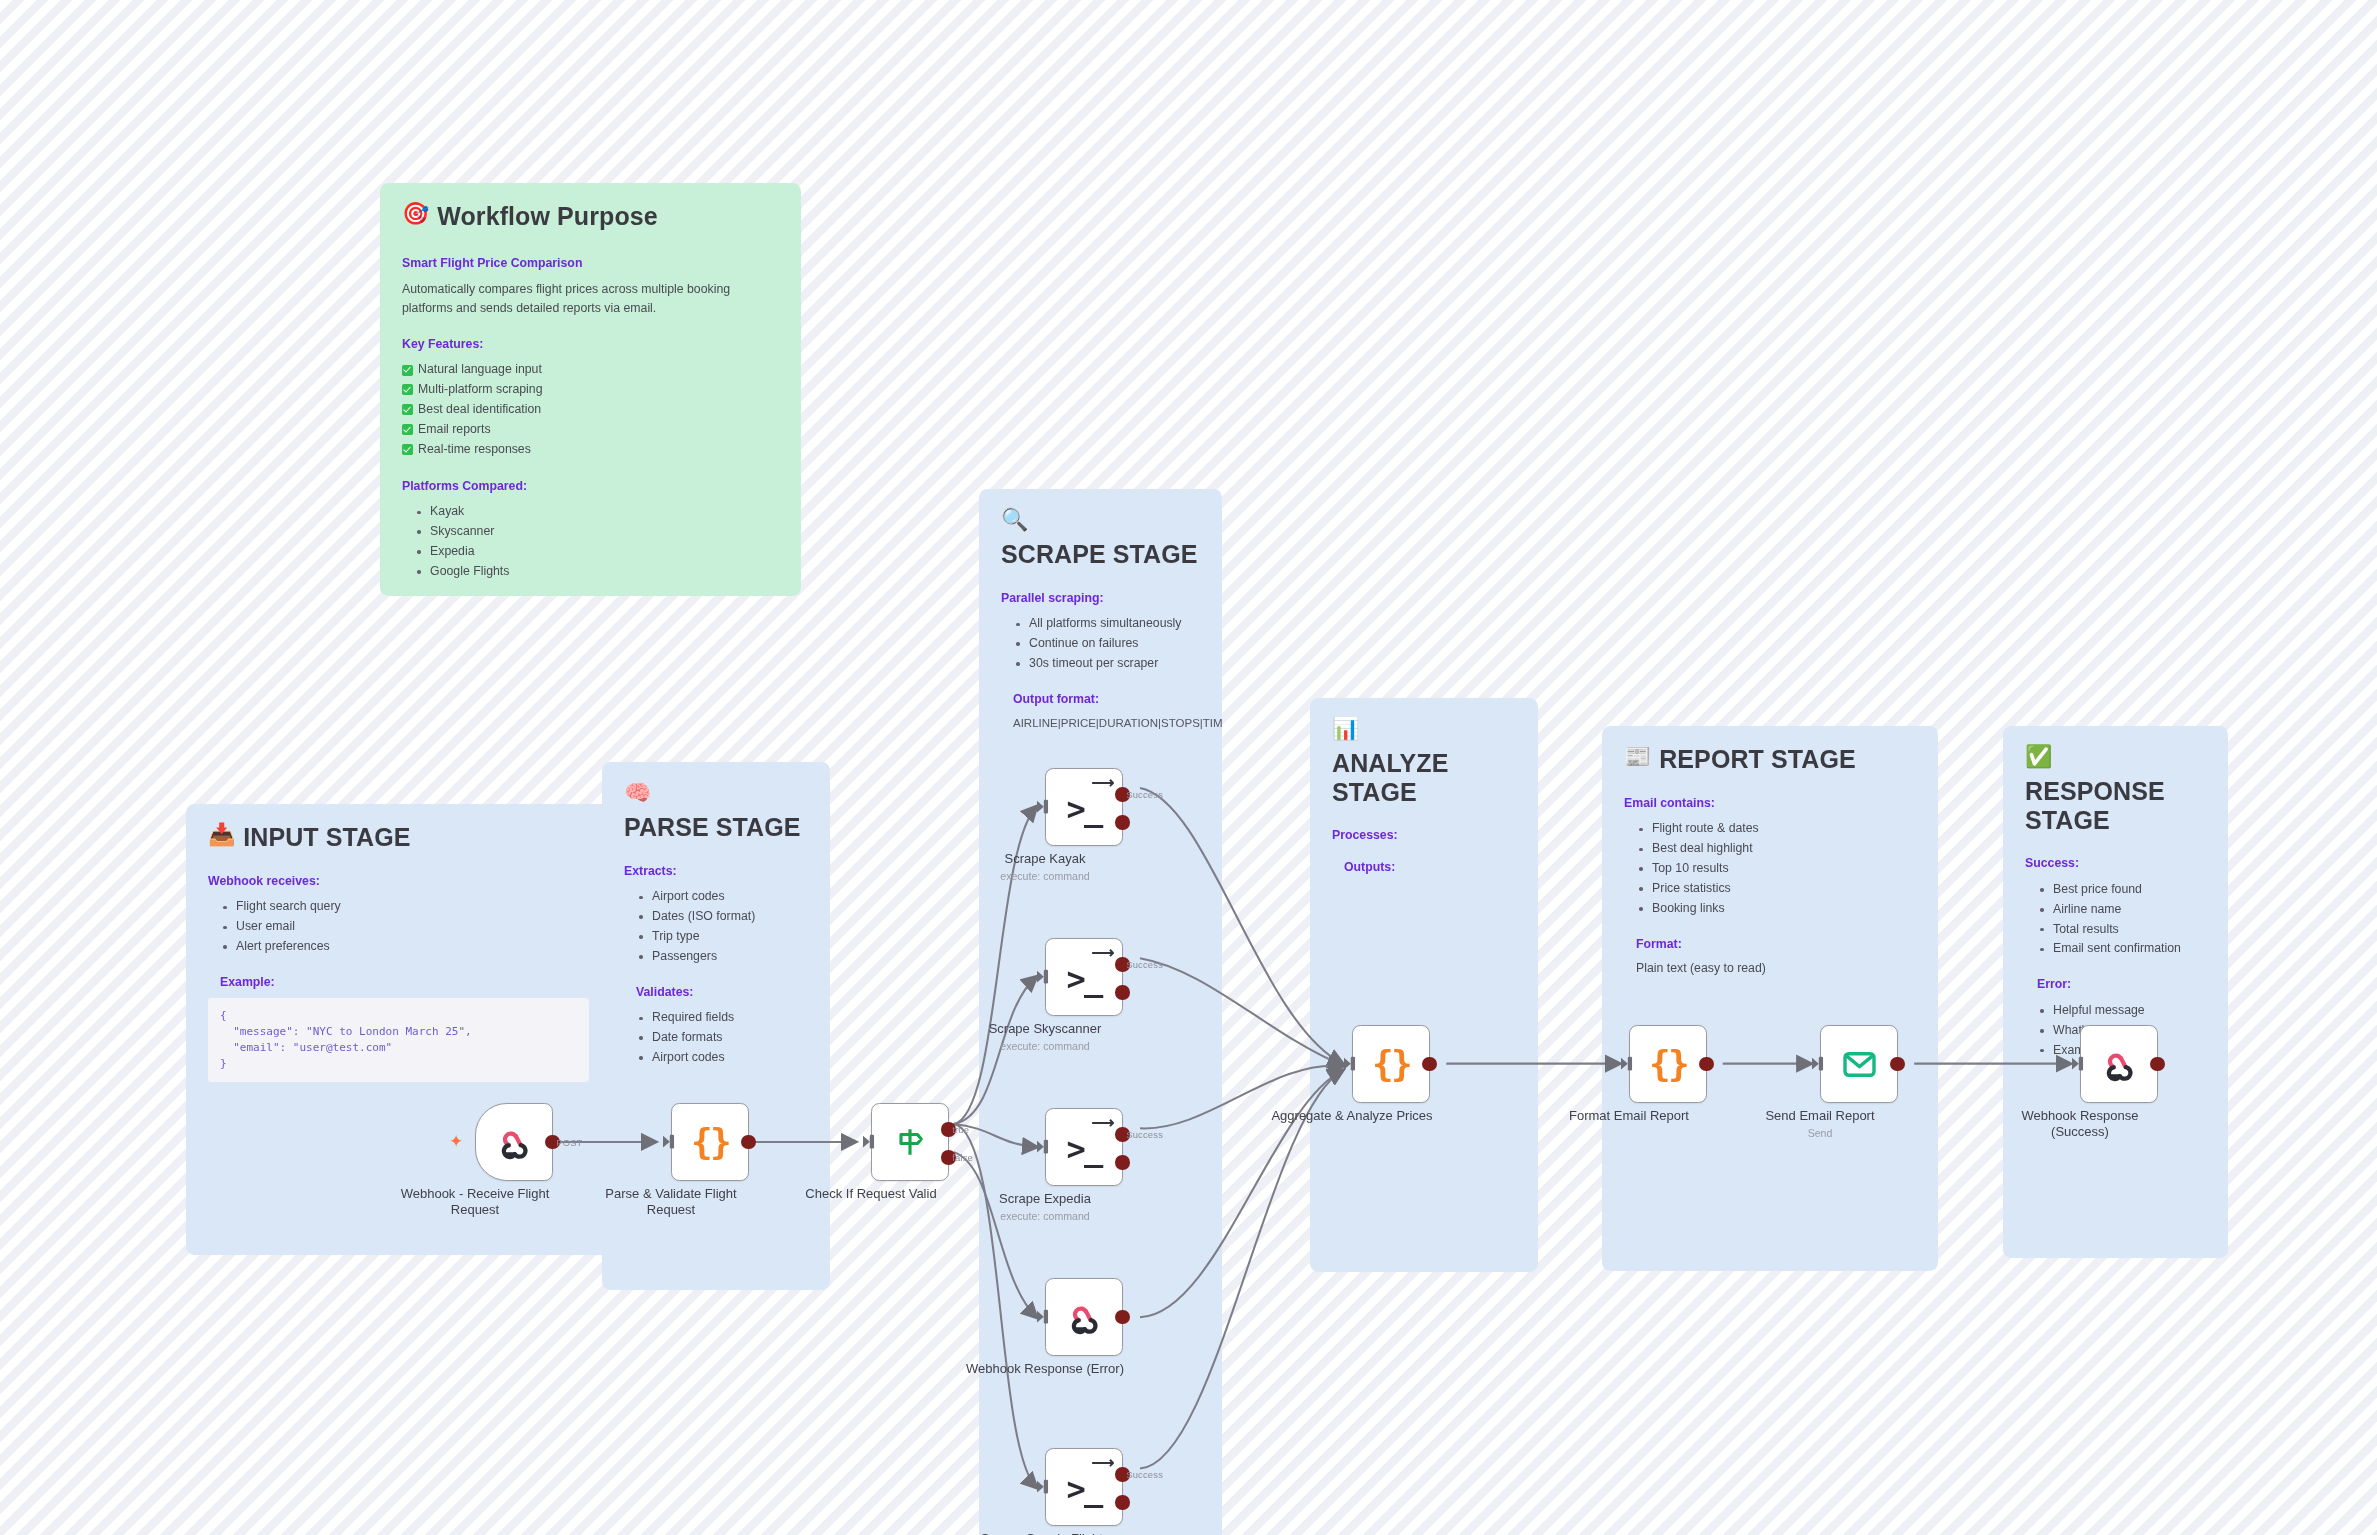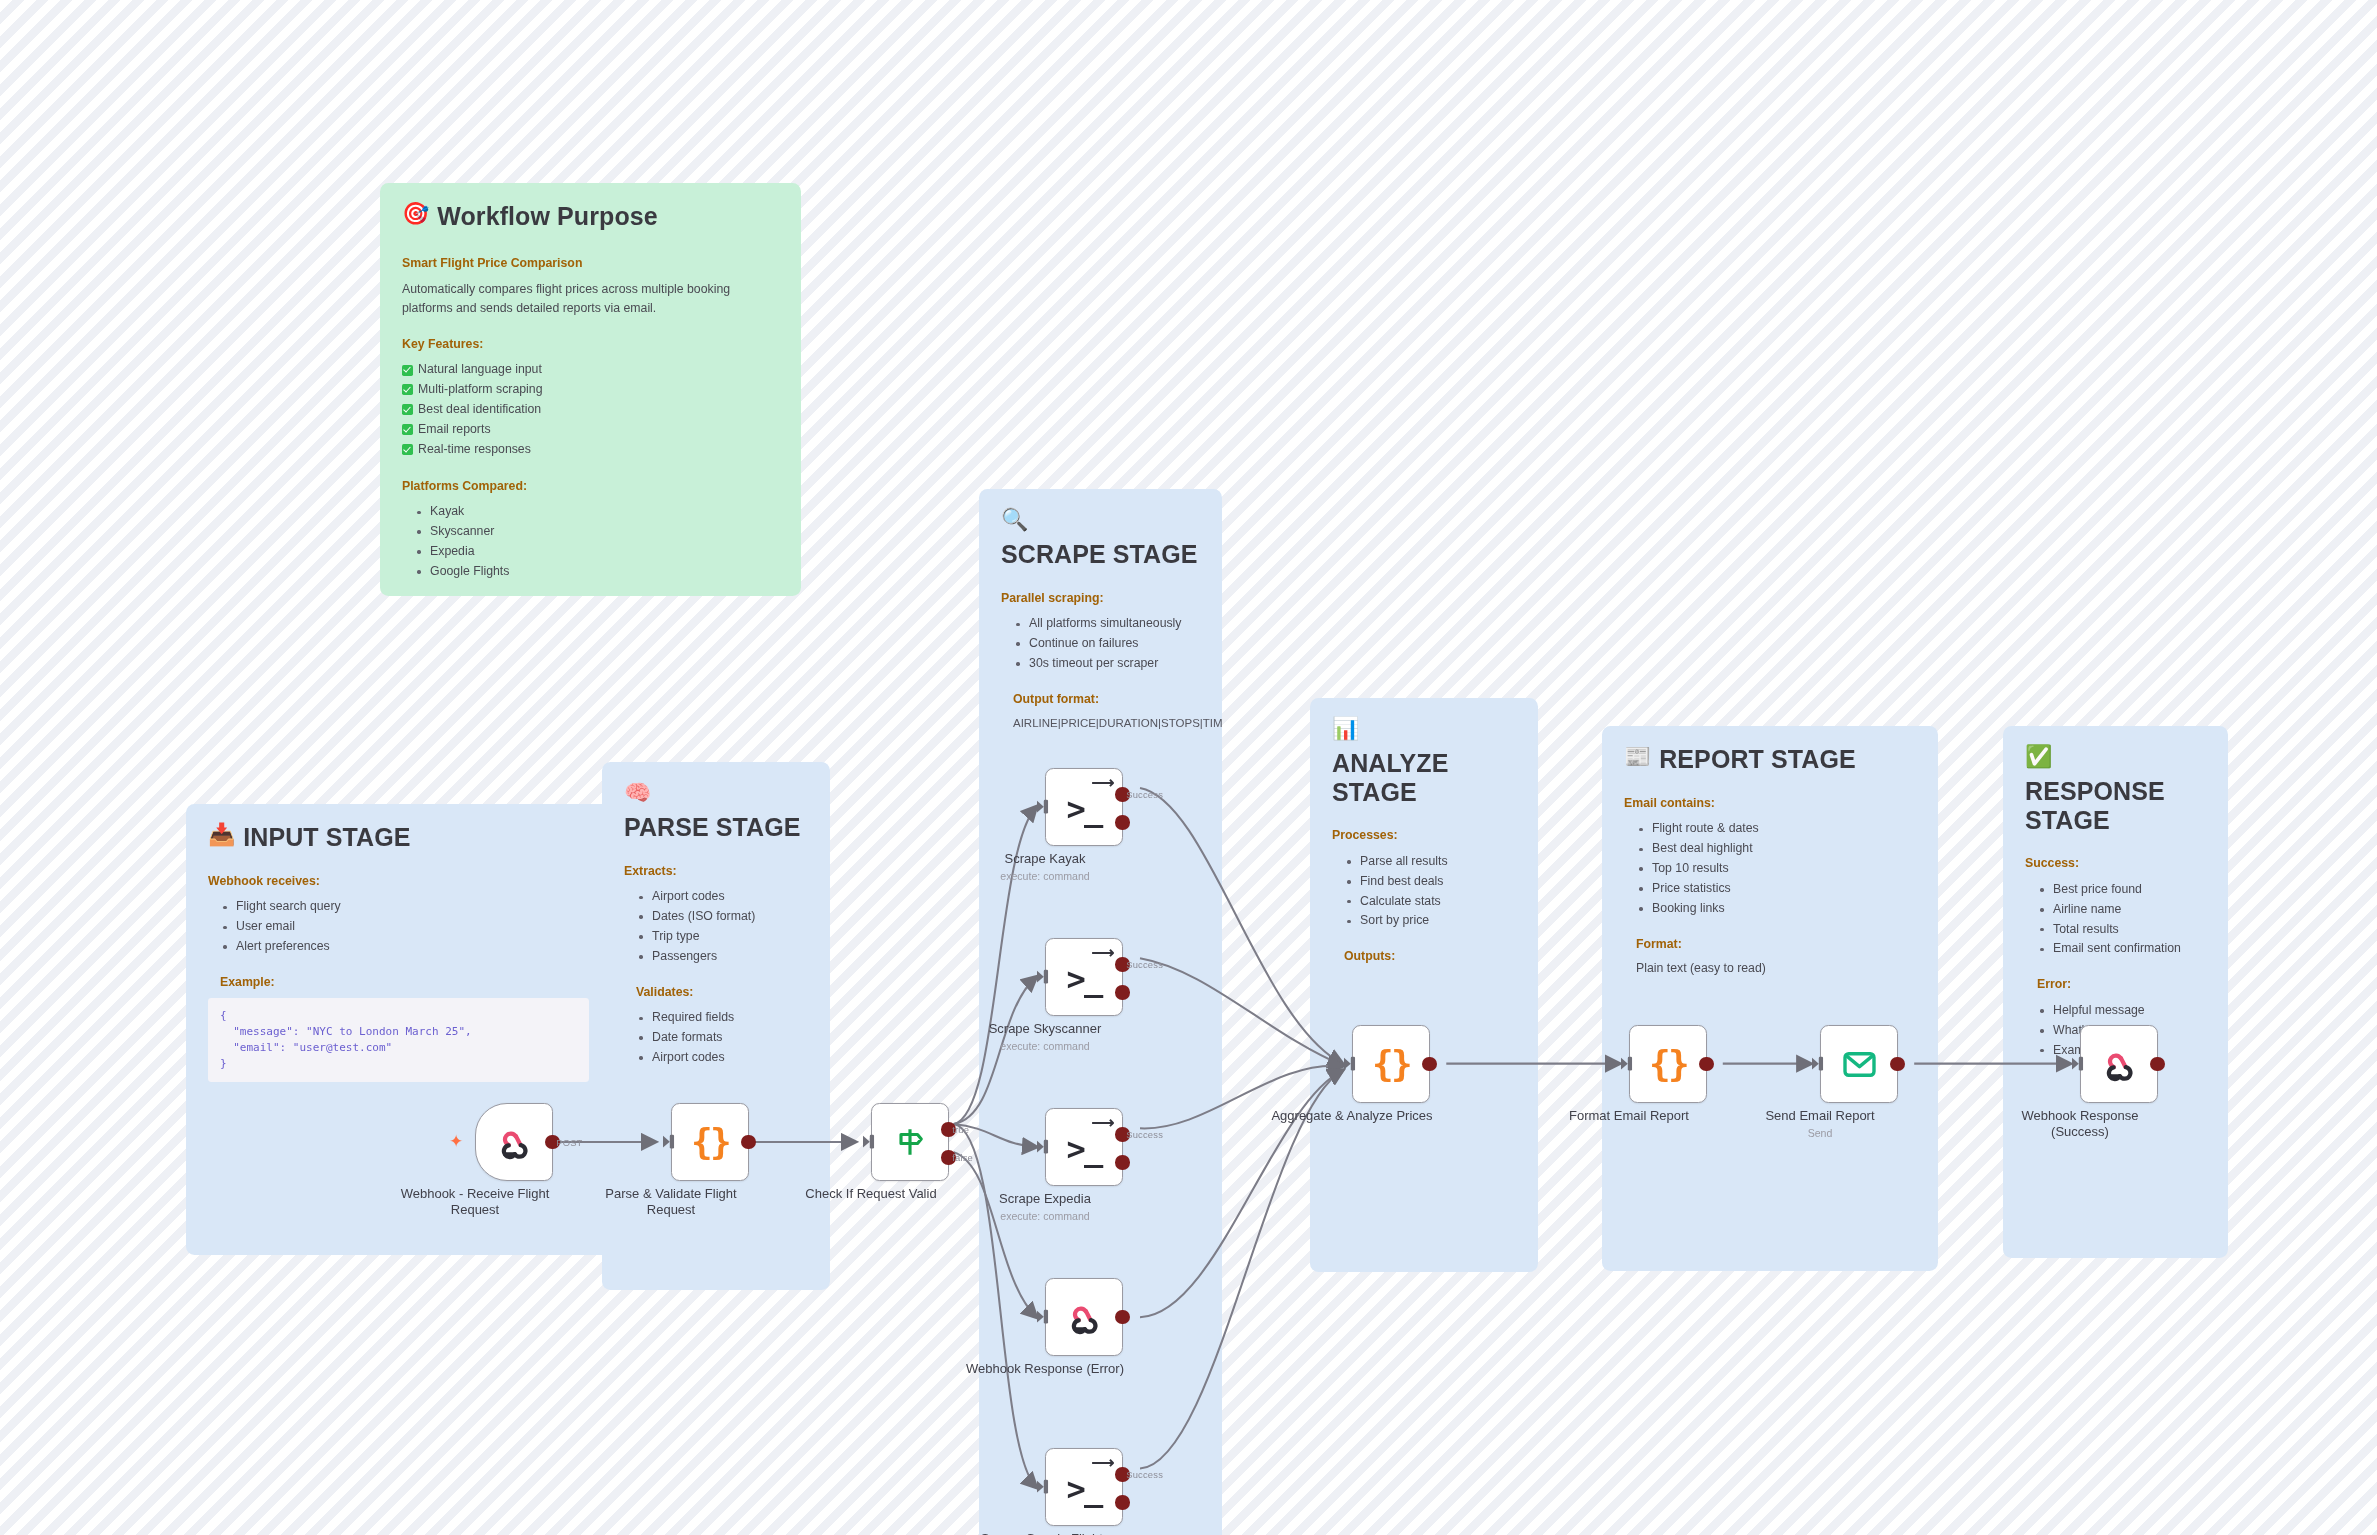--- a/index.html
+++ b/index.html
@@ -61,21 +61,21 @@
   .panel-title .t-text {
     flex: 1 1 auto;
     min-width: 0;
   }
   .panel.green .panel-title {
     margin-bottom: 25.5px;
   }
   .sub-head {
     font-size: 12.3px;
     font-weight: 700;
-    color: #a16207;
+    color: #6d28d9;
     margin: 0 0 9.4px 0;
   }
   .sub-head.indent { margin-left: 12px; margin-top: 18px; }
   .para {
     font-size: 12.3px;
     color: #4a4a52;
     line-height: 1.55;
     margin: 0 0 19px 0;
   }
   ul.bullets {
@@ -370,26 +370,20 @@
     <div class="sub-head indent">Output format:</div>
     <div class="mono-inline">AIRLINE|PRICE|DURATION|STOPS|TIME|TIME|URL</div>
   </div>
 
   <div class="panel blue" style="left:1310px; top:698px; width:228px; height:574px;">
     <div class="panel-title">
       <span class="t-emoji">📊</span>
       <span class="t-text">ANALYZE STAGE</span>
     </div>
     <div class="sub-head">Processes:</div>
-    <ul class="bullets">
-      <li>Parse all results</li>
-      <li>Find best deals</li>
-      <li>Calculate stats</li>
-      <li>Sort by price</li>
-    </ul>
     <div class="sub-head indent">Outputs:</div>
   </div>
 
   <div class="panel blue" style="left:1602px; top:726px; width:336px; height:545px;">
     <div class="panel-title">
       <span class="t-emoji">📰</span>
       <span class="t-text">REPORT STAGE</span>
     </div>
     <div class="sub-head">Email contains:</div>
     <ul class="bullets">

